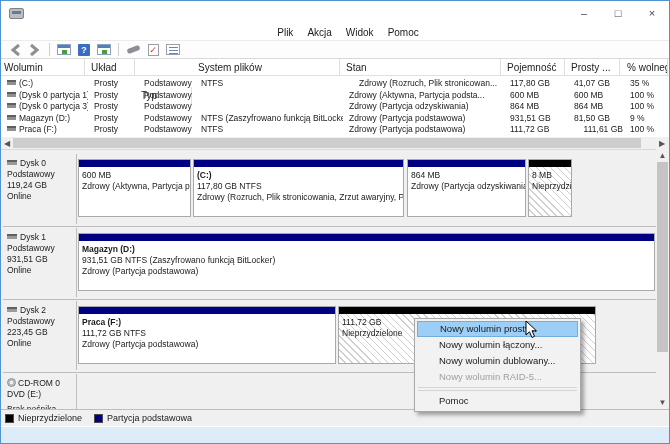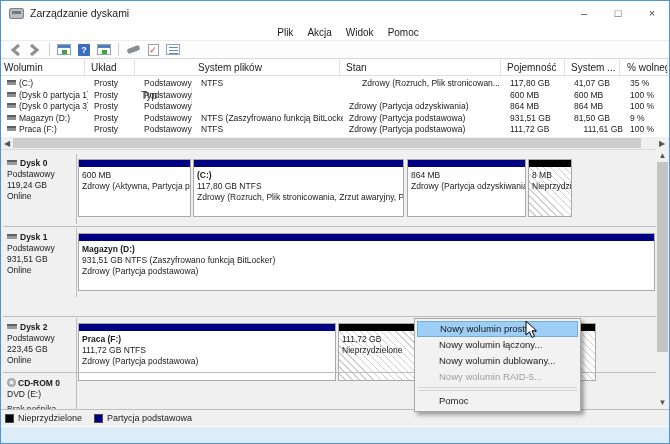--- a/index.html
+++ b/index.html
@@ -41,21 +41,21 @@
   .vol-ic{display:inline-block;width:9px;height:5px;background:#8f8f8f;border-top:2px solid #5e5e5e;margin-right:3px;vertical-align:1px;}
   
   .hscroll{position:absolute;left:0;top:136px;width:100%;height:12px;background:#f0f0f0;}
   .hs-arrow{position:absolute;top:0;width:12px;height:12px;font-size:8px;color:#555;display:flex;align-items:center;justify-content:center;}
   .hs-thumb{position:absolute;left:12px;top:1px;width:628px;height:10px;background:#cdcdcd;}
   
   .disk-pane{position:absolute;left:0;top:148px;width:100%;height:260px;background:#f0f0f0;border-top:1px solid #d9d9d9;}
   .disk-row{position:absolute;left:2px;width:654px;}
   .disk-row-line{border-top:1px solid #bdbdbd;}
   .disk-label{position:absolute;left:0;top:1px;width:74px;bottom:1px;background:#f0f0f0;border-right:1px solid #bdbdbd;padding:4px 2px 0 4px;font-size:8.5px;line-height:11px;overflow:hidden;}
-  .disk-name{font-weight:bold;}
+  .disk-name{font-weight:normal;}
   .disk-ic{display:inline-block;width:10px;height:5px;background:#9a9a9a;border-top:2px solid #606060;margin-right:3px;vertical-align:1px;}
   .cd-ic{display:inline-block;width:9px;height:9px;border-radius:50%;background:radial-gradient(circle at 50% 50%, #f0f0f0 0 1.5px, #b9bec4 1.5px 4.5px);border:1px solid #8a9096;margin-right:2px;vertical-align:-1px;}
   .part-box{position:absolute;top:6px;height:58px;background:#fff;border:1px solid #a9a9a9;overflow:hidden;}
   .part-stripe{height:7px;width:100%;}
   .part-text{padding:3px 3px 0 3px;font-size:8.5px;line-height:11px;white-space:nowrap;overflow:hidden;}
   .part-label{font-weight:bold;}
   .unalloc-body{position:absolute;left:0;top:7px;right:0;bottom:0;background:repeating-linear-gradient(45deg,#ffffff 0 4px,#cfcfcf 4px 5px);}
   .unalloc-text{position:relative;z-index:2;}
   
   .vscroll{position:absolute;right:0;top:148px;width:13px;height:260px;background:#f0f0f0;}
@@ -75,21 +75,20 @@
   
   .cursor{position:absolute;left:524px;top:319px;z-index:200;}
 </style>
 </head>
 <body>
 
 <div id="window">
 
   <div class="titlebar">
     <span class="app-icon"></span>
-    <span class="title-text">Zarządzanie dyskami</span>
     <span class="win-controls">
       <span class="win-btn">–</span>
       <span class="win-btn">□</span>
       <span class="win-btn">×</span>
     </span>
   </div>
 
   <div class="menubar" id="menubar">
       <span class="menu-item">Plik</span>
       <span class="menu-item">Akcja</span>
@@ -131,38 +130,39 @@
     </div>
 
   <div class="table-pane" id="tablePane">
     <div class="tbl-header" id="tblHeader">
         <span class="tbl-hcell" style="left: 0px; width: 84px;">Wolumin</span>
         <span class="tbl-hcell" style="left: 87px; width: 47px;">Układ</span>
         <span class="tbl-hcell" style="left: 137px; width: 54px; margin-top: 28px;">Typ</span>
         <span class="tbl-hcell" style="left: 342px; width: 158px;">Stan</span>
         <span class="tbl-hcell" style="left: 194px; width: 145px;">System plików</span>
         <span class="tbl-hcell" style="left: 503px; width: 61px;">Pojemność</span>
-        <span class="tbl-hcell" style="left: 567px; width: 52px;">System ...</span>
+        <span class="tbl-hcell" style="left: 567px; width: 52px;">Prosty ...</span>
         <span class="tbl-hcell" style="left: 623px; width: 44px;">% wolnego</span>
       </div>
   <div class="tbl-row" style="top: 19px;">
         <span class="tbl-cell" style="left: 3px; width: 84px;"><span class="vol-ic"></span><span>(C:)</span></span>
         <span class="tbl-cell" style="left: 90px; width: 47px;">Prosty</span>
         <span class="tbl-cell" style="left: 140px; width: 54px;">Podstawowy</span>
         <span class="tbl-cell" style="left: 197px; width: 145px;">NTFS</span>
-        <span class="tbl-cell" style="left: 358px; width: 158px;">Zdrowy (Rozruch, Plik stronicowan...</span>
+        <span class="tbl-cell" style="left: 338px; width: 158px; text-align: right;">Zdrowy (Rozruch, Plik stronicowan...</span>
         <span class="tbl-cell" style="left: 506px; width: 61px;">117,80 GB</span>
         <span class="tbl-cell" style="left: 570px; width: 52px;">41,07 GB</span>
         <span class="tbl-cell" style="left: 626px; width: 44px;">35 %</span>
       </div>
       <div class="tbl-row" style="top: 30.6px;">
         <span class="tbl-cell" style="left: 3px; width: 84px;"><span class="vol-ic"></span><span>(Dysk 0 partycja 1)</span></span>
         <span class="tbl-cell" style="left: 90px; width: 47px;">Prosty</span>
         <span class="tbl-cell" style="left: 140px; width: 54px;">Podstawowy</span>
         <span class="tbl-cell" style="left: 197px; width: 145px;"></span>
+        <span class="tbl-cell" style="left: 345px; width: 158px;">Zdrowy (Aktywna, Partycja podsta...</span>
         <span class="tbl-cell" style="left: 506px; width: 61px;">600 MB</span>
         <span class="tbl-cell" style="left: 570px; width: 52px;">600 MB</span>
         <span class="tbl-cell" style="left: 626px; width: 44px;">100 %</span>
       </div>
       <div class="tbl-row" style="top: 42.2px;">
         <span class="tbl-cell" style="left: 3px; width: 84px;"><span class="vol-ic"></span><span>(Dysk 0 partycja 3)</span></span>
         <span class="tbl-cell" style="left: 90px; width: 47px;">Prosty</span>
         <span class="tbl-cell" style="left: 140px; width: 54px;">Podstawowy</span>
         <span class="tbl-cell" style="left: 197px; width: 145px;"></span>
         <span class="tbl-cell" style="left: 345px; width: 158px;">Zdrowy (Partycja odzyskiwania)</span>
@@ -246,21 +246,21 @@
         </div>
         <div class="part-box" style="left: 75px; width: 577px;">
           <div class="part-stripe" style="background: rgb(0, 0, 130);"></div>
           <div class="part-text">
             <div class="part-label">Magazyn  (D:)</div>
             <div>931,51 GB NTFS (Zaszyfrowano funkcją BitLocker)</div>
             <div>Zdrowy (Partycja podstawowa)</div>
           </div>
         </div>
       </div>
-      <div class="disk-row disk-row-line" style="top: 166px; height: 72px;">
+      <div class="disk-row disk-row-line" style="top: 149px; height: 72px;">
         <div class="disk-label">
           <div class="disk-name"><span class="disk-ic"></span><span>Dysk 2</span></div>
           <div>Podstawowy</div>
           <div>223,45 GB</div>
           <div>Online</div>
         </div>
         <div class="part-box" style="left: 75px; width: 258px;">
           <div class="part-stripe" style="background: rgb(0, 0, 130);"></div>
           <div class="part-text">
             <div class="part-label">Praca  (F:)</div>

